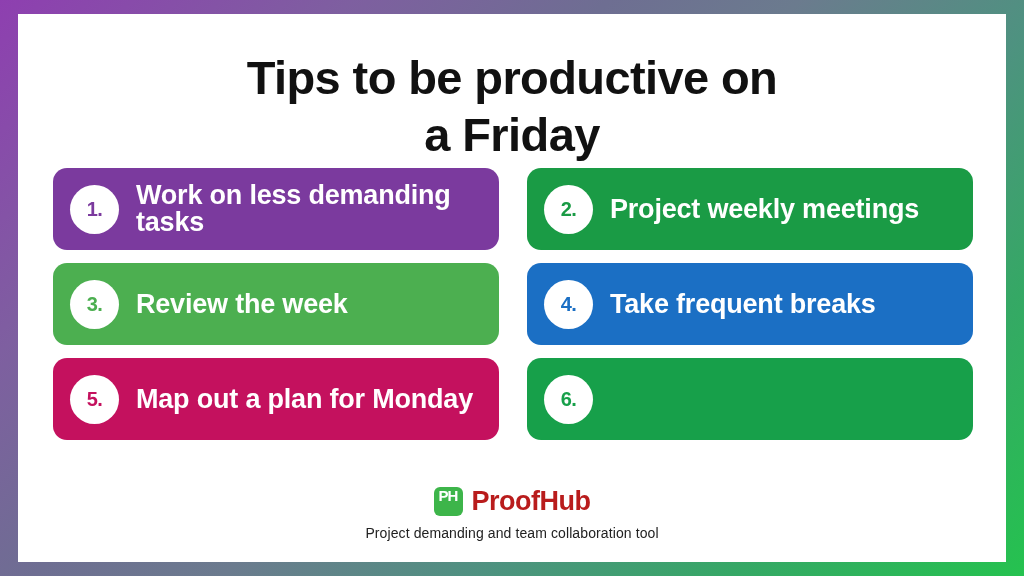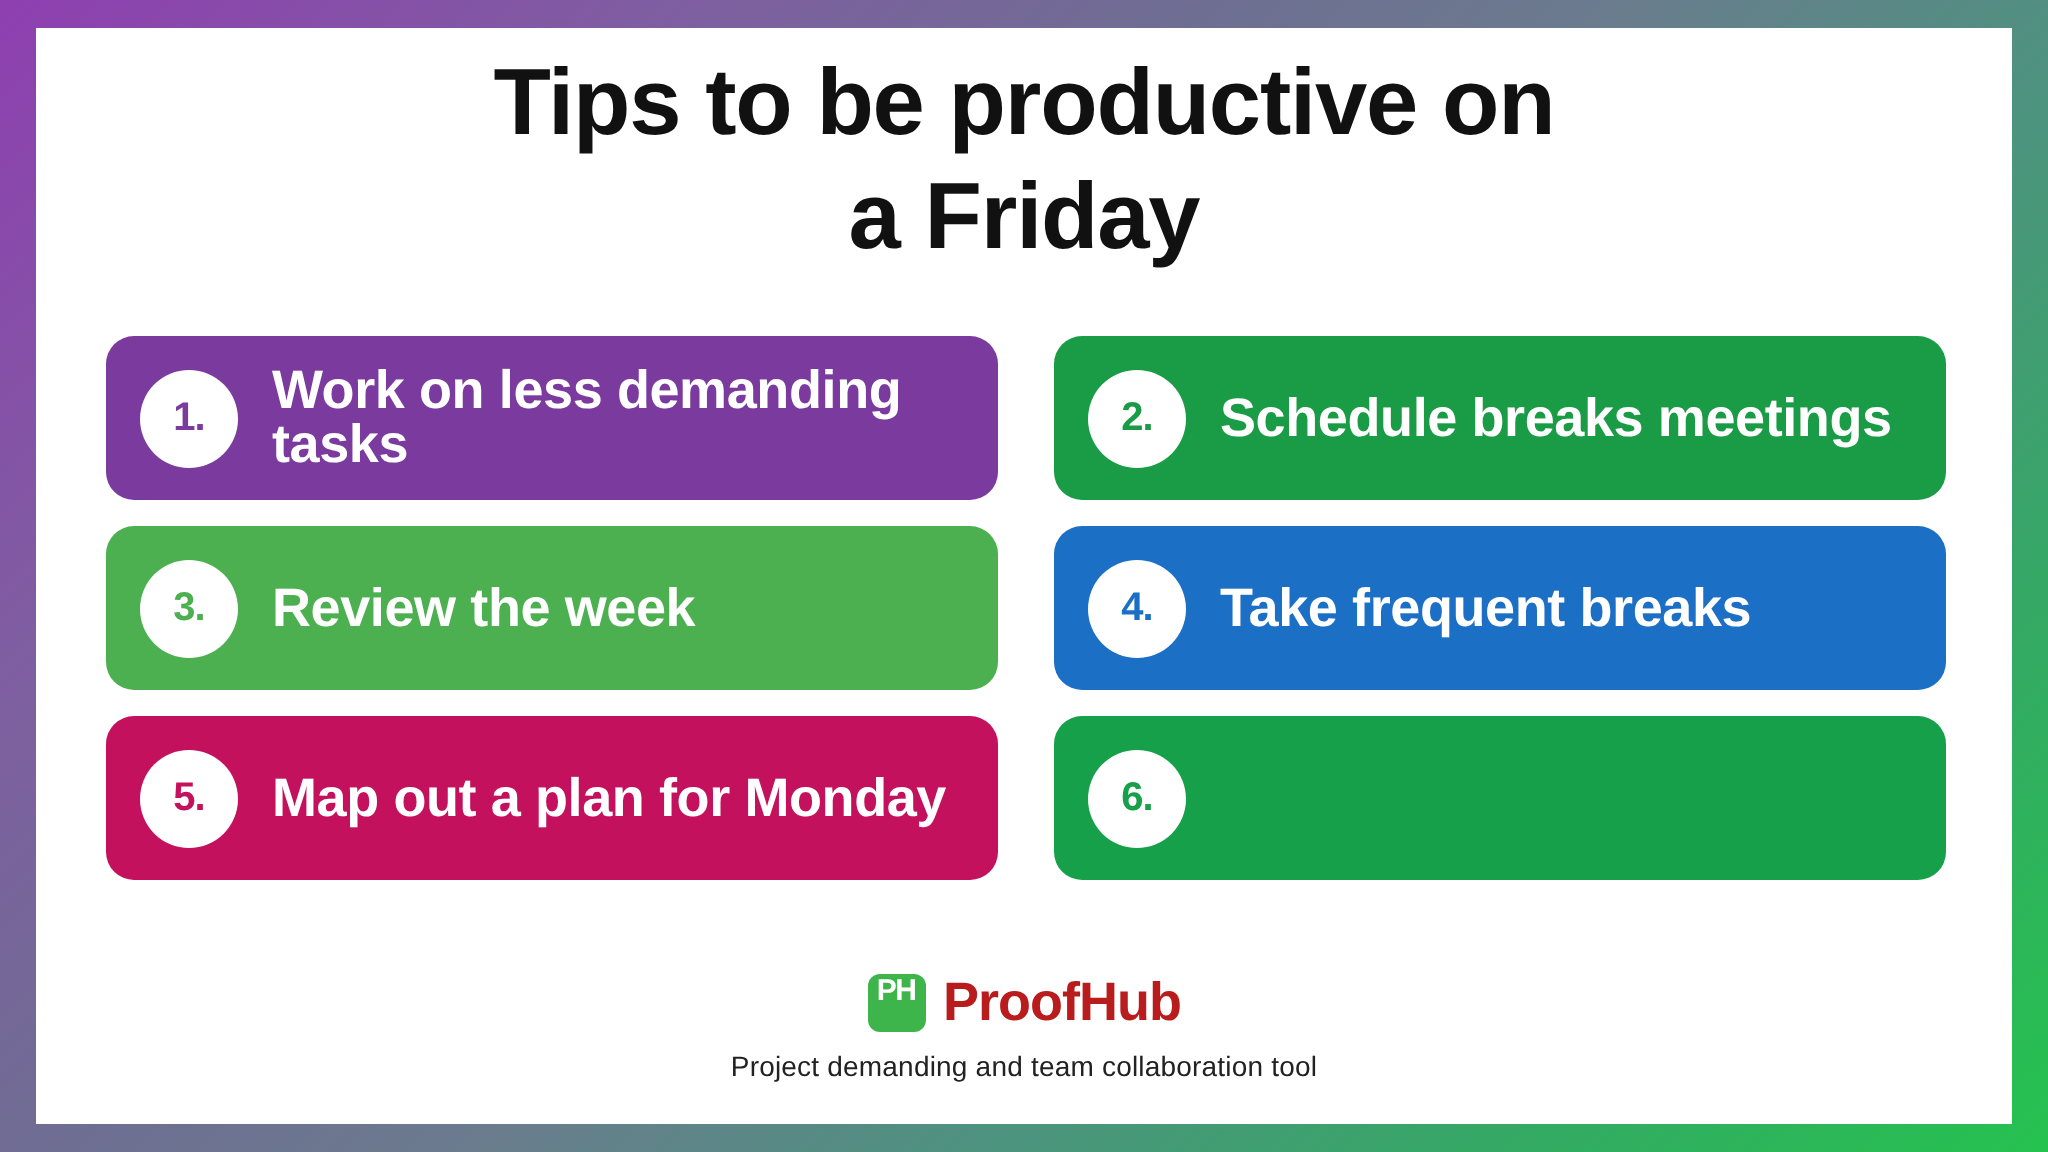--- a/index.html
+++ b/index.html
@@ -25,21 +25,21 @@
   }
 
   
   .title {
     text-align:center;
     color:#111111;
     font-weight:bold;
     font-size:47px;
     line-height:57px;
     letter-spacing:-0.6px;
-    padding-top:8px;
+    padding-top:35px;
   }
   .title-line { display:block; white-space:pre; }
 
   
   .grid {
     position:absolute;
     left:35px; top:154px;
     width:920px;
     display:grid;
     grid-template-columns: 446px 446px;
@@ -133,21 +133,21 @@
       <div class="badge">
         <span style="color: rgb(123, 58, 158);">1.</span>
       </div>
       <div class="card-label">Work on less demanding tasks</div>
     </div>
 
     <div class="card" style="background: rgb(26, 155, 69);">
       <div class="badge">
         <span style="color: rgb(26, 155, 69);">2.</span>
       </div>
-      <div class="card-label">Schedule breaks meetings</div>
+      <div class="card-label">Project weekly meetings</div>
     </div>
 
     <div class="card" style="background: rgb(76, 175, 80);">
       <div class="badge">
         <span style="color: rgb(76, 175, 80);">3.</span>
       </div>
       <div class="card-label">Review the week</div>
     </div>
 
     <div class="card" style="background: rgb(27, 111, 196);">

